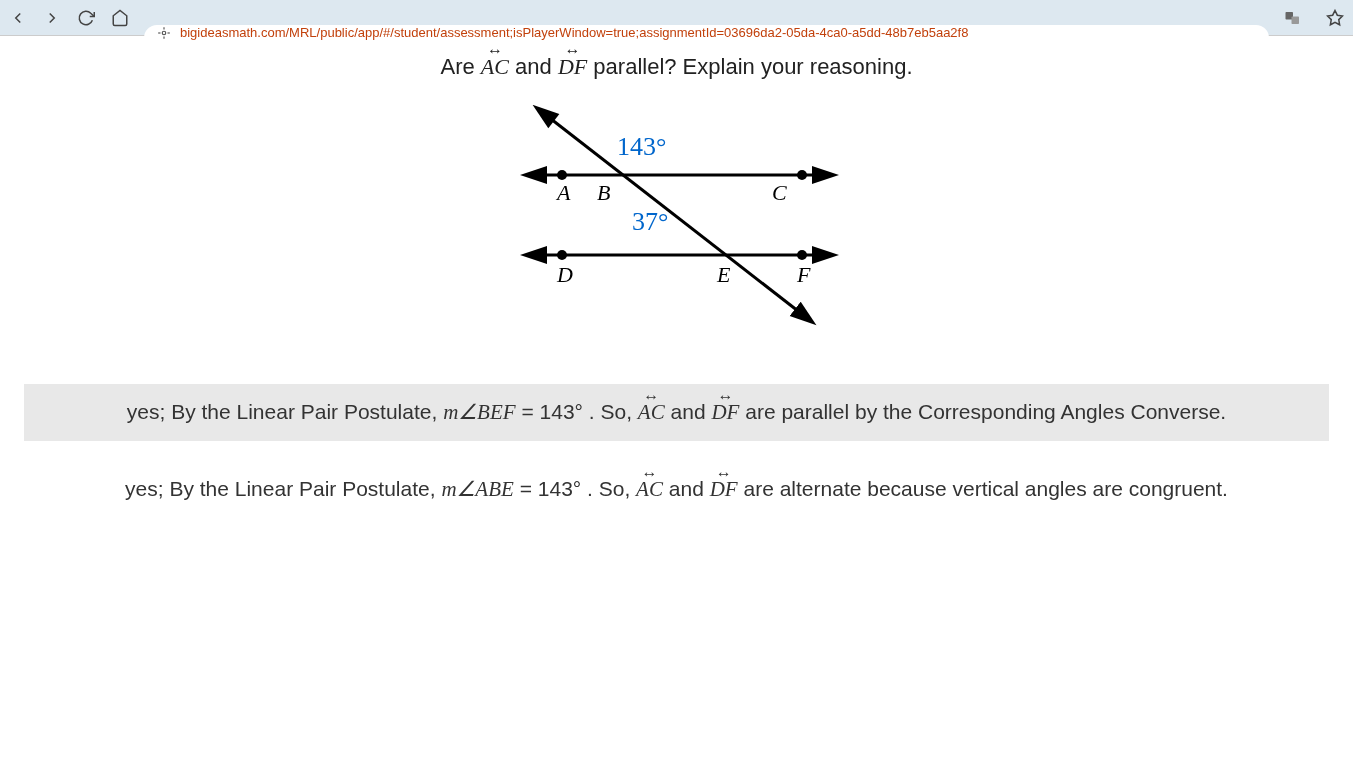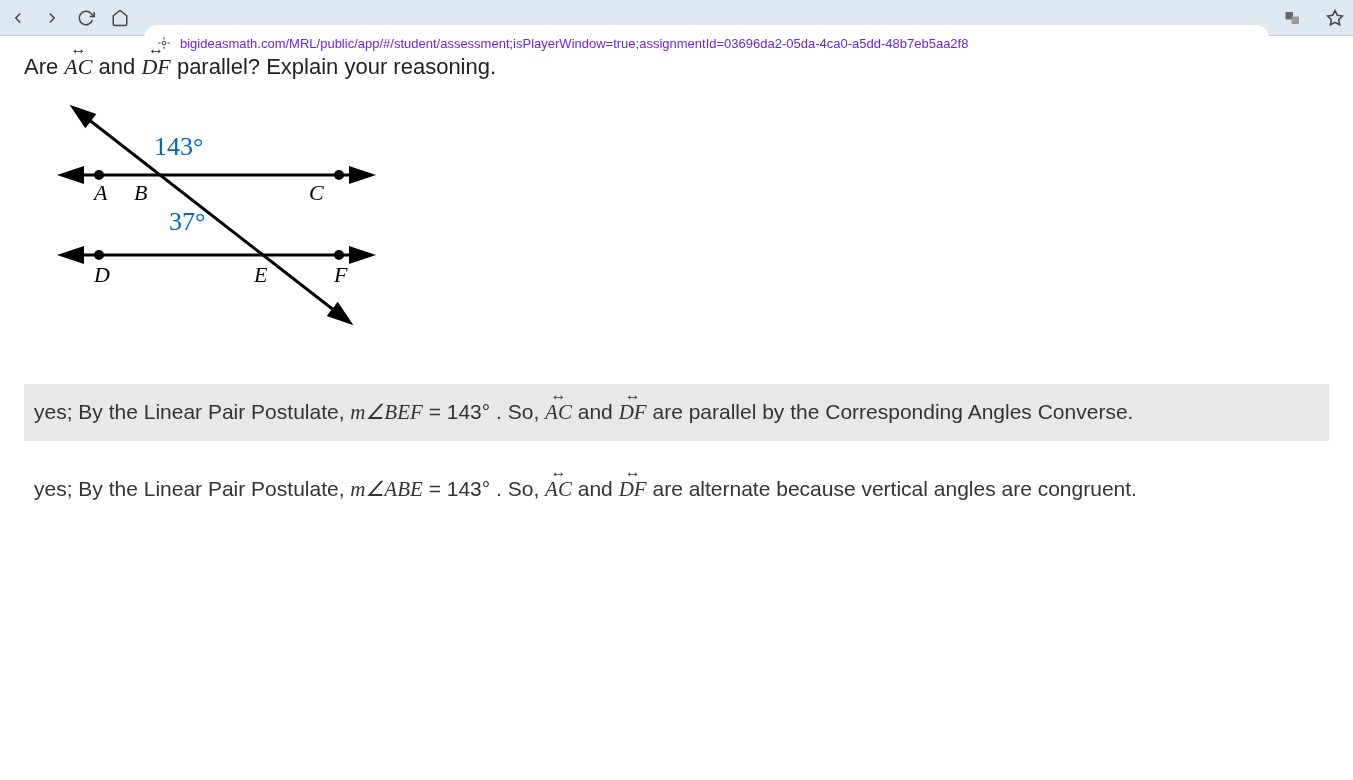--- a/index.html
+++ b/index.html
@@ -31,42 +31,43 @@
       justify-content: center;
       color: #444;
       cursor: pointer;
     }
     .url-container {
       flex: 1;
       background: #fff;
       border-radius: 16px;
       height: 26px;
       display: flex;
-      align-items: flex-end;
+      align-items: flex-start;
       padding: 0 12px;
       gap: 8px;
       font-size: 13px;
-      color: #6d28d9;
+      color: #c2410c;
       margin-top: 40px;
     }
     .url-icon {
       width: 16px;
       height: 16px;
       display: flex;
       align-items: center;
       justify-content: center;
     }
     .star-icon {
       margin-left: 8px;
       color: #444;
     }
     .content {
       background: #fff;
       padding: 18px 24px;
       height: calc(100% - 36px);
+      text-align: center;
     }
     .question {
       font-size: 22px;
       color: #222;
       margin-bottom: 20px;
     }
     .overline {
       position: relative;
       display: inline-block;
       font-style: italic;

